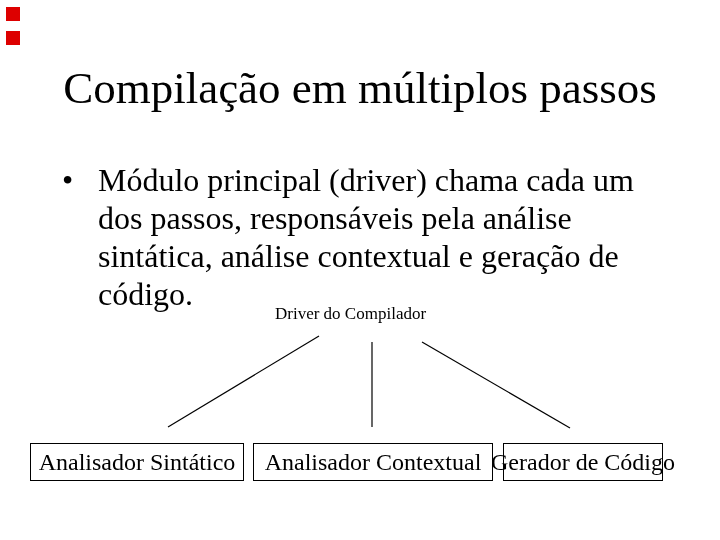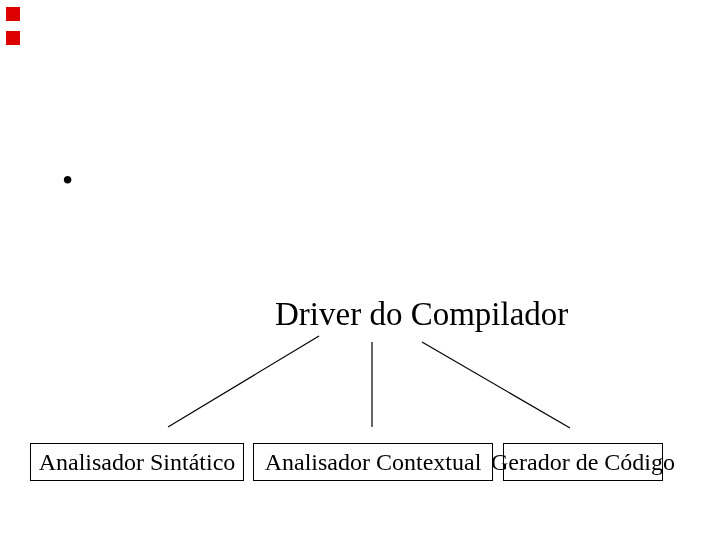--- a/index.html
+++ b/index.html
@@ -41,21 +41,21 @@
     position: absolute;
     left: 98px; top: 161px;
     font-size: 32px;
     line-height: 38px;
     white-space: nowrap;
   }
   .body-line { height: 38px; }
   .root-label {
     position: absolute;
     left: 275px; top: 299px;
-    font-size: 33px;
+    font-size: 17px;
     line-height: 30px;
     white-space: nowrap;
   }
   .connector-svg {
     position: absolute;
     left: 0; top: 0;
     width: 720px; height: 540px;
   }
   .diagram-box {
     position: absolute;
@@ -75,23 +75,30 @@
   .box-3 { left: 503px; width: 160px; }
 </style>
 </head>
 <body>
 
 <div class="slide">
 
   <div class="corner-marker marker-1" style="background-color: rgb(221, 0, 0);"></div>
   <div class="corner-marker marker-2" style="background-color: rgb(221, 0, 0);"></div>
 
+  <div class="title">Compilação em múltiplos passos</div>
 
   <span class="bullet-glyph">•</span>
 
+  <div class="body-text">
+    <div class="body-line">Módulo principal (driver) chama cada um</div>
+    <div class="body-line">dos passos, responsáveis pela análise</div>
+    <div class="body-line">sintática, análise contextual e geração de</div>
+    <div class="body-line">código.</div>
+  </div>
 
   <div class="root-label">Driver do Compilador</div>
 
   <svg class="connector-svg" viewBox="0 0 720 540" xmlns="http://www.w3.org/2000/svg">
     <line x1="319" y1="336" x2="168" y2="427" stroke="#000000" stroke-width="1.2"></line>
     <line x1="372" y1="342" x2="372" y2="427" stroke="#000000" stroke-width="1.2"></line>
     <line x1="422" y1="342" x2="570" y2="428" stroke="#000000" stroke-width="1.2"></line>
   </svg>
 
   <div class="diagram-box box-2">

